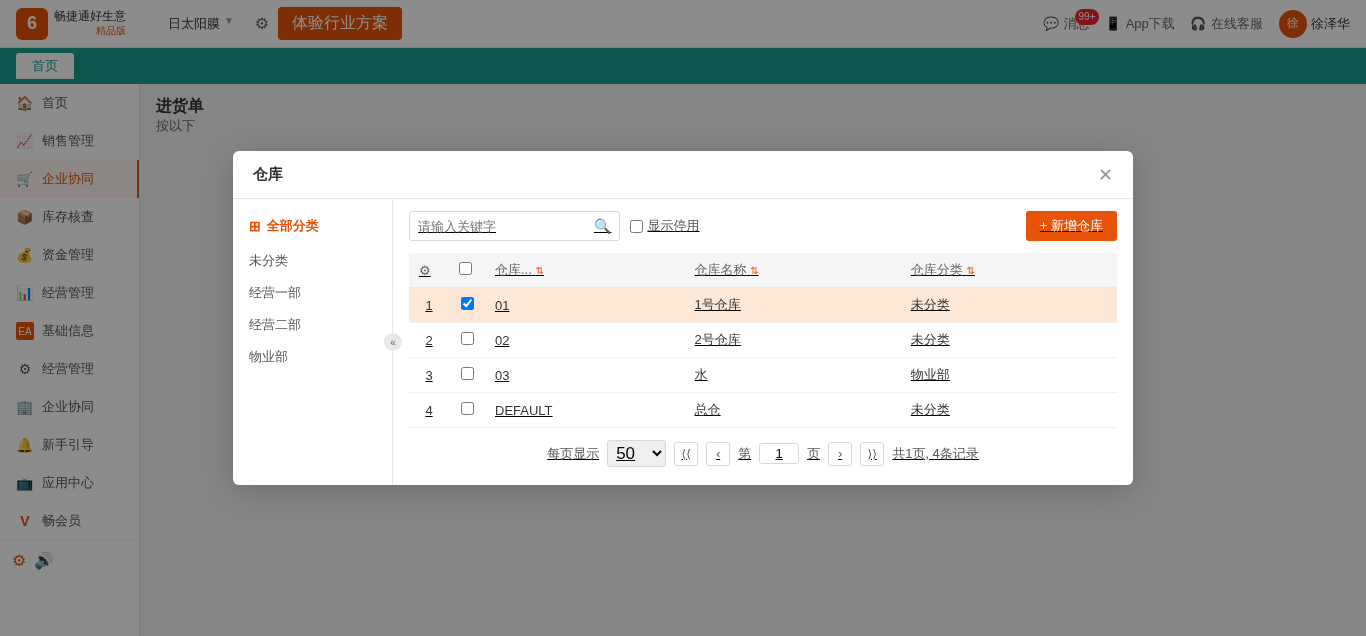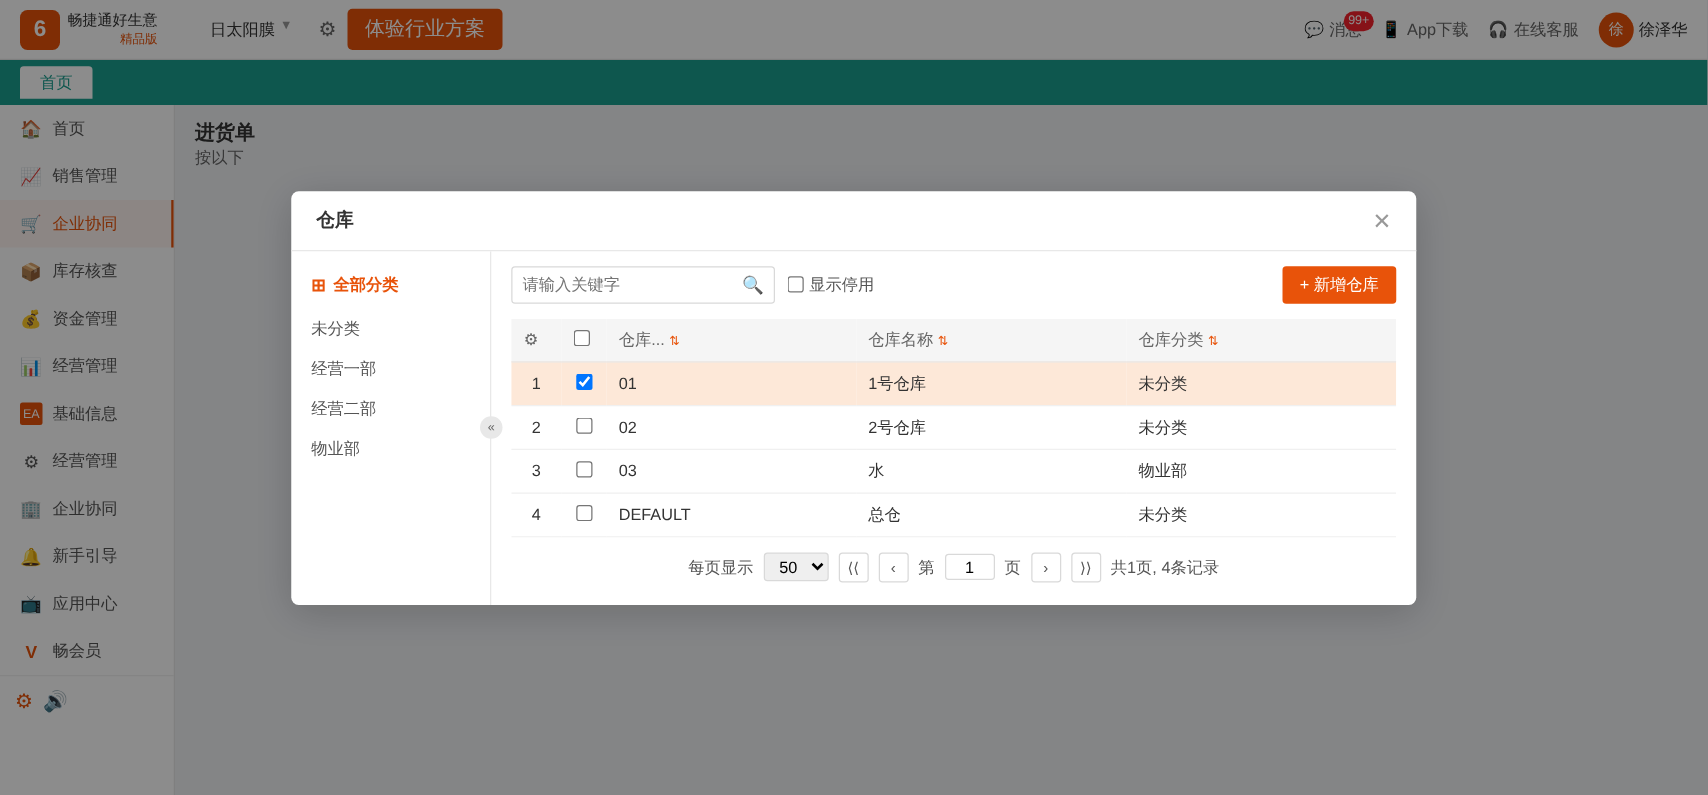--- a/index.html
+++ b/index.html
@@ -50,21 +50,21 @@
     .dialog-close { cursor: pointer; color: #999; font-size: 18px; line-height: 1; }
     .dialog-body { display: flex; flex: 1; overflow: hidden; }
 
     
     .cat-sidebar { width: 160px; border-right: 1px solid #e8e8e8; padding: 12px 0; flex-shrink: 0; position: relative; }
     .cat-collapse-btn { position: absolute; right: -10px; top: 50%; transform: translateY(-50%); width: 18px; height: 18px; background: #e8e8e8; border-radius: 50%; display: flex; align-items: center; justify-content: center; cursor: pointer; font-size: 10px; color: #666; z-index: 1; }
     .cat-header { display: flex; align-items: center; gap: 6px; padding: 6px 16px 10px; font-size: 13px; font-weight: bold; color: #e8530a; cursor: pointer; }
     .cat-item { padding: 7px 16px; font-size: 13px; color: #555; cursor: pointer; }
 
     
-    .dialog-main { flex: 1; display: flex; flex-direction: column; padding: 12px 16px; overflow: hidden; }
+    .dialog-main { flex: 1; display: flex; flex-direction: column; padding: 12px 16px; overflow: hidden; text-decoration: underline; }
     .dialog-search-row { display: flex; align-items: center; gap: 10px; margin-bottom: 12px; }
     .search-box { display: flex; align-items: center; border: 1px solid #d9d9d9; border-radius: 3px; padding: 0 8px; height: 30px; background: #fff; flex: 0 0 200px; }
     .search-box input { border: none; outline: none; font-size: 13px; flex: 1; background: transparent; }
     .search-icon { color: #bbb; font-size: 14px; cursor: pointer; }
     .checkbox-label { display: flex; align-items: center; gap: 4px; font-size: 13px; color: #555; cursor: pointer; }
     .add-btn { margin-left: auto; background: #e8530a; color: #fff; border: none; border-radius: 3px; padding: 6px 14px; font-size: 13px; cursor: pointer; display: flex; align-items: center; gap: 4px; }
 
     
     .data-table { width: 100%; border-collapse: collapse; font-size: 13px; }
     .data-table thead tr { background: #f5f5f5; }
@@ -72,21 +72,21 @@
     .data-table td { padding: 8px 10px; color: #333; border-bottom: 1px solid #f0f0f0; white-space: nowrap; }
     .data-table tbody tr.selected { background: #fde8d8; }
     .th-gear { width: 40px; text-align: center; }
     .th-check { width: 36px; text-align: center; }
     .col-check { text-align: center; }
     .col-gear { text-align: center; }
     .sort-icon { color: #e8530a; font-size: 10px; }
 
     
     .pagination { display: flex; align-items: center; justify-content: center; gap: 8px; padding: 12px 0 6px; font-size: 13px; color: #555; }
-    .page-select { border: 1px solid #d9d9d9; border-radius: 3px; padding: 2px 4px; font-size: 13px; text-align: center; }
+    .page-select { border: 1px solid #d9d9d9; border-radius: 3px; padding: 2px 4px; font-size: 17px; }
     .page-btn { width: 24px; height: 24px; border: 1px solid #d9d9d9; border-radius: 3px; background: #fff; cursor: pointer; display: flex; align-items: center; justify-content: center; font-size: 12px; color: #555; }
     .page-btn:disabled { color: #ccc; cursor: default; }
     .page-input { width: 40px; border: 1px solid #d9d9d9; border-radius: 3px; padding: 2px 4px; text-align: center; font-size: 13px; }
     .page-total { color: #555; }
 
     
     .dialog-footer { display: flex; align-items: center; justify-content: center; gap: 12px; padding: 12px 20px; border-top: 1px solid #e8e8e8; }
     .btn-cancel { background: #fff; color: #555; border: 1px solid #d9d9d9; border-radius: 3px; padding: 6px 24px; font-size: 13px; cursor: pointer; }
     .btn-confirm { background: #e8530a; color: #fff; border: none; border-radius: 3px; padding: 6px 24px; font-size: 13px; cursor: pointer; }
   </style>

